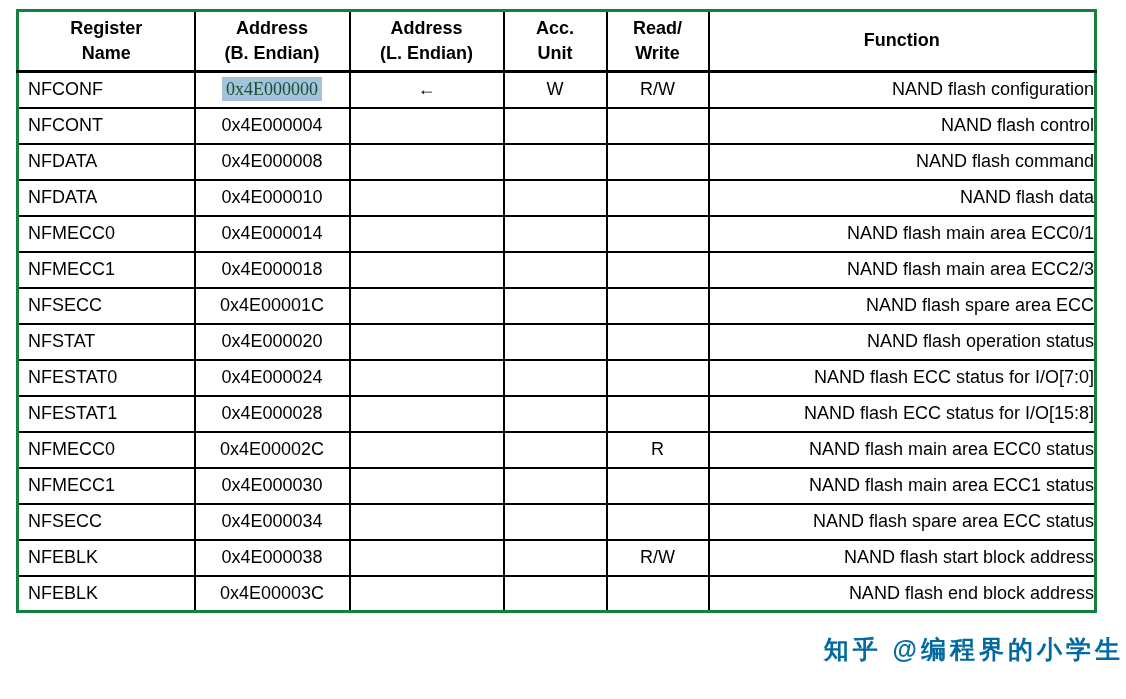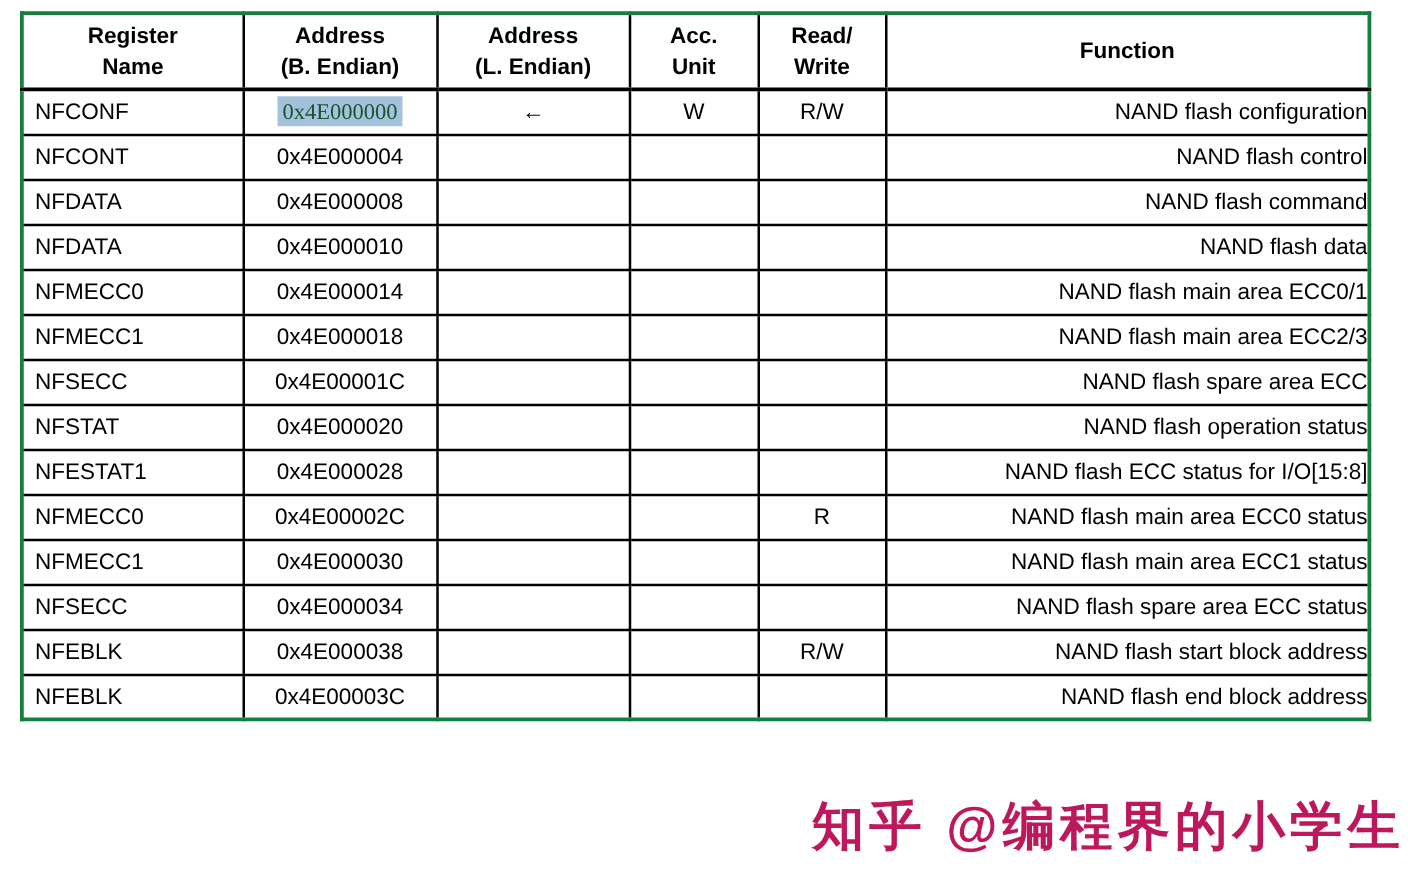--- a/index.html
+++ b/index.html
@@ -13,23 +13,23 @@
     width: 1126px;
     height: 699px;
     background: #ffffff;
     overflow: hidden;
   }
   .watermark {
     position: absolute;
     top: 633px;
     right: 2px;
     z-index: 0;
-    font-size: 42px;
+    font-size: 25px;
     letter-spacing: 4px;
-    color: #be185d;
+    color: #0369a1;
     white-space: nowrap;
     font-weight: bold;
   }
   table.reg-table {
     position: absolute;
     left: 16px;
     top: 9px;
     width: 1078px;
     z-index: 1;
     border-collapse: collapse;
@@ -163,20 +163,28 @@
         </tr>
         <tr class="data-row">
           <td class="c-name">NFSTAT</td>
           <td class="c-addr">0x4E000020</td>
           <td class="c-addr"></td>
           <td class="c-center"></td>
           <td class="c-center"></td>
           <td class="c-func">NAND flash operation status</td>
         </tr>
         <tr class="data-row">
+          <td class="c-name">NFESTAT0</td>
+          <td class="c-addr">0x4E000024</td>
+          <td class="c-addr"></td>
+          <td class="c-center"></td>
+          <td class="c-center"></td>
+          <td class="c-func">NAND flash ECC status for I/O[7:0]</td>
+        </tr>
+        <tr class="data-row">
           <td class="c-name">NFESTAT1</td>
           <td class="c-addr">0x4E000028</td>
           <td class="c-addr"></td>
           <td class="c-center"></td>
           <td class="c-center"></td>
           <td class="c-func">NAND flash ECC status for I/O[15:8]</td>
         </tr>
         <tr class="data-row">
           <td class="c-name">NFMECC0</td>
           <td class="c-addr">0x4E00002C</td>

